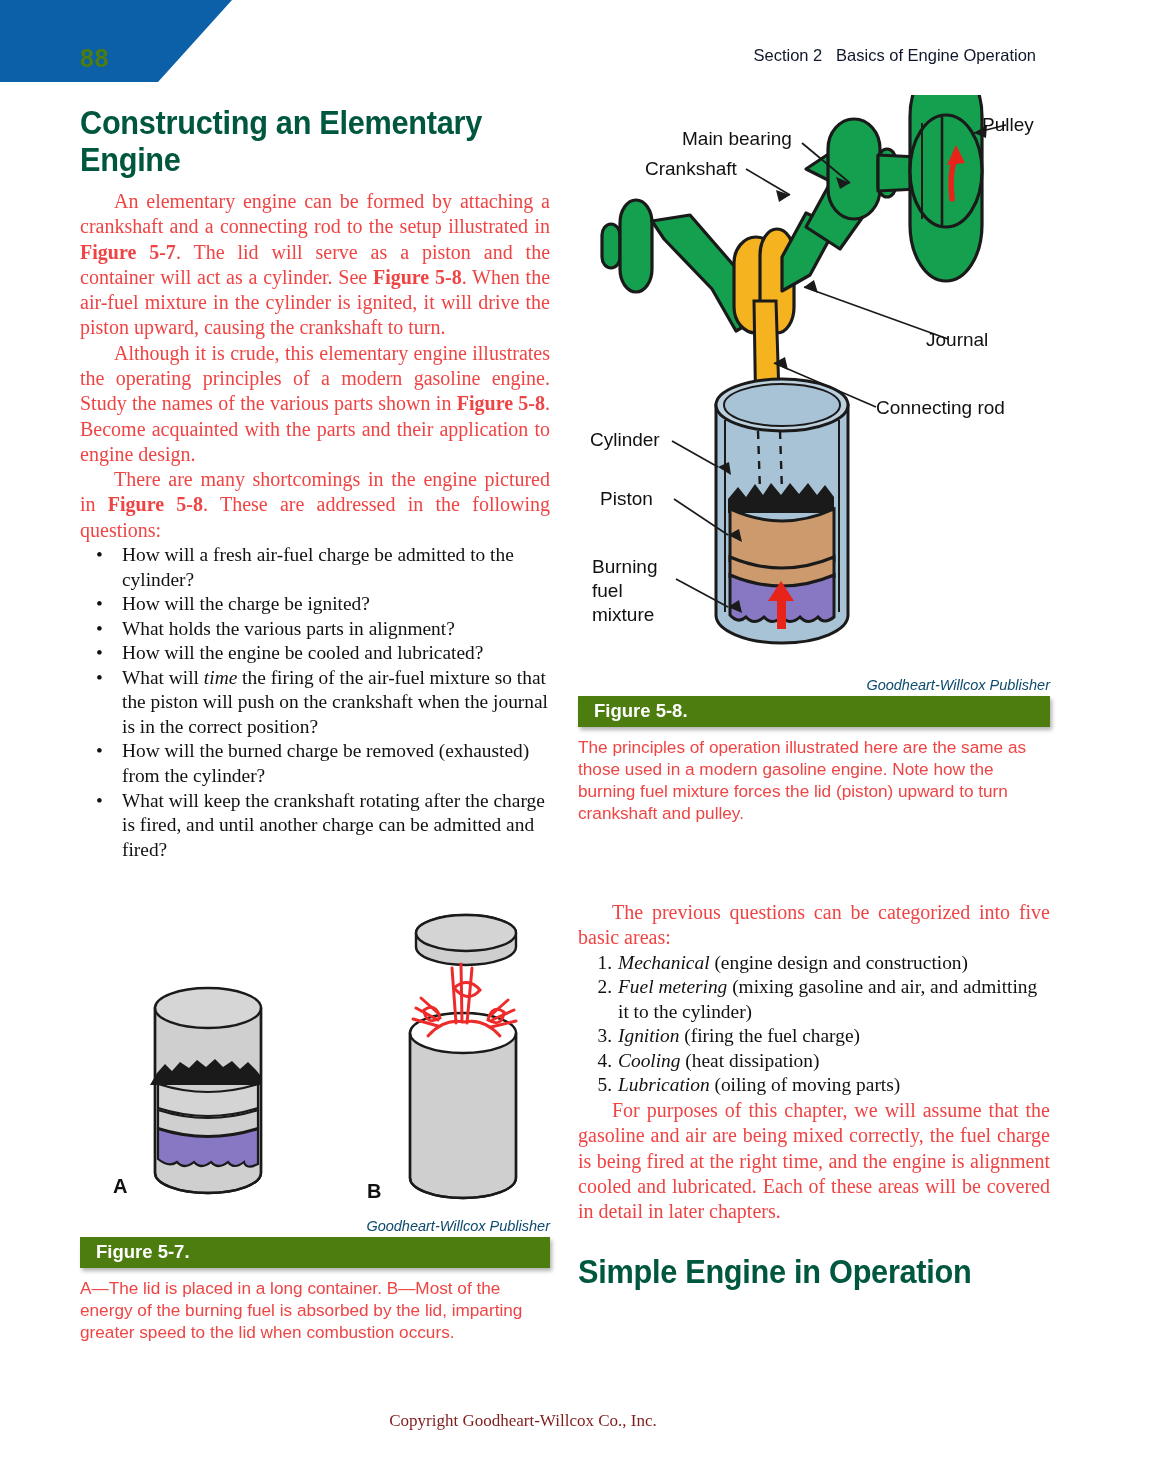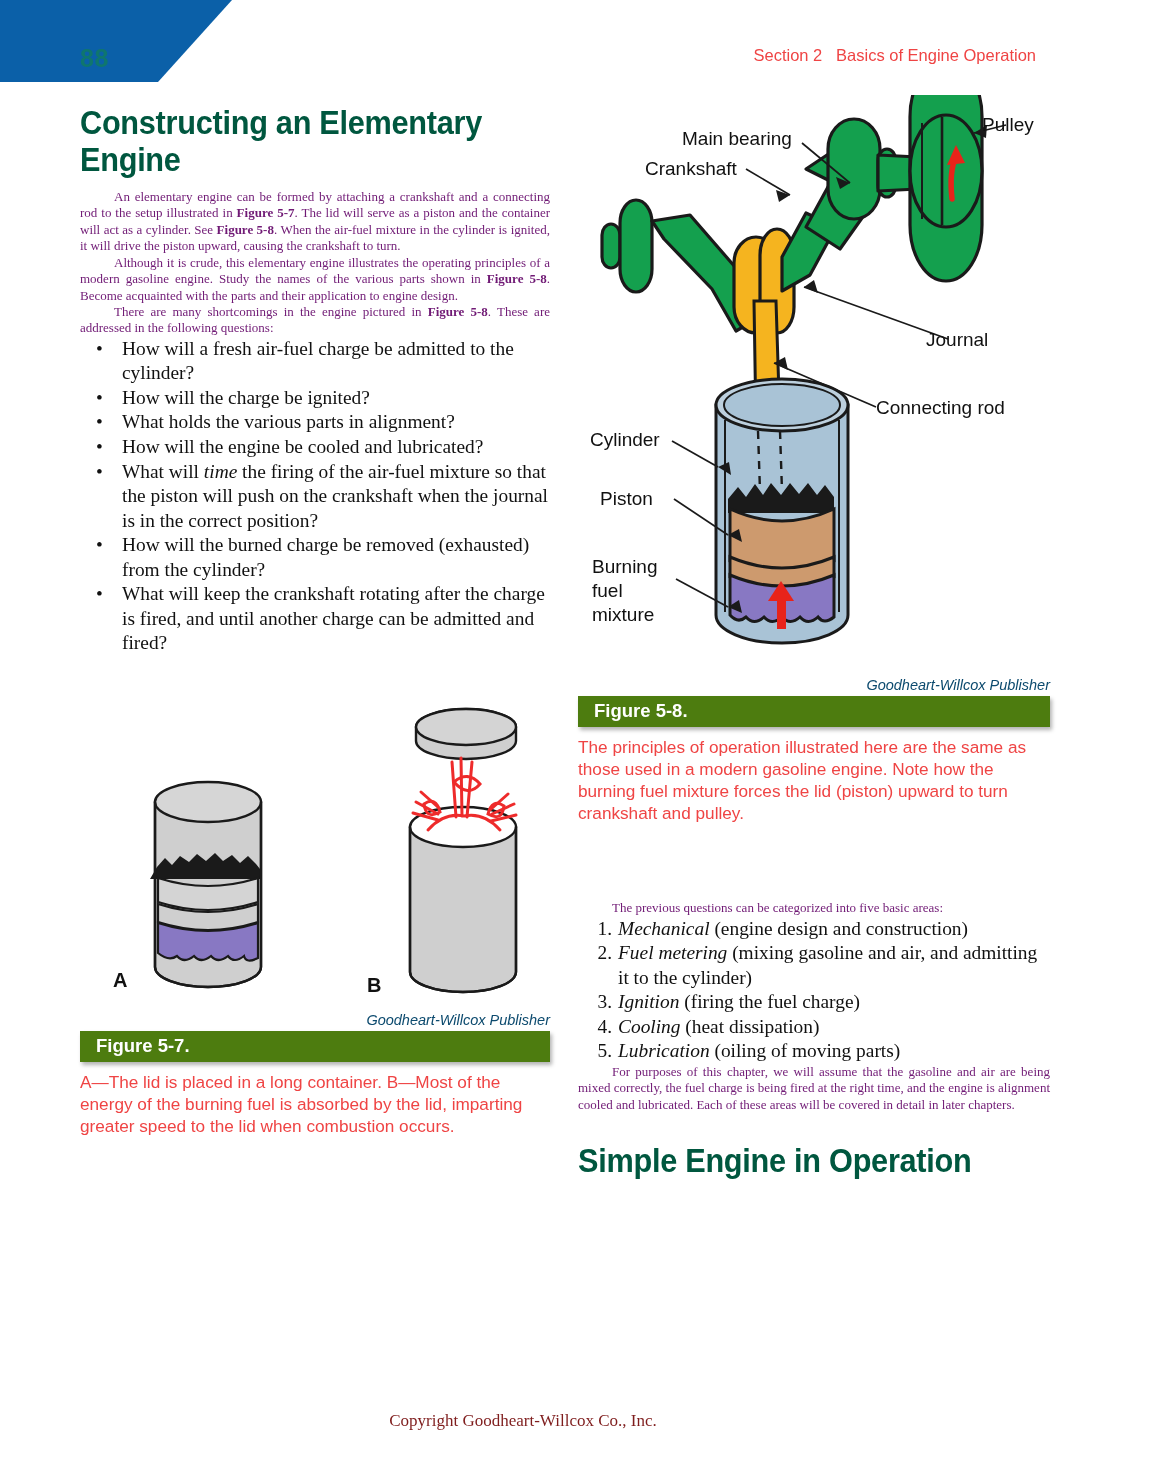--- a/index.html
+++ b/index.html
@@ -12,44 +12,44 @@
   }
   
   .page-tab{
     position:absolute;left:0;top:0;width:232px;height:82px;
     background:#0B60A8;
     clip-path:polygon(0 0, 232px 0, 158px 82px, 0 82px);
     filter:drop-shadow(2px 3px 3px rgba(0,0,0,.35));
   }
   .page-tab-num{
     position:absolute;left:80px;top:44px;
-    color:#0f766e;font-family:"Liberation Sans",sans-serif;
+    color:#4d7c0f;font-family:"Liberation Sans",sans-serif;
     font-weight:bold;font-size:25px;letter-spacing:.5px;
   }
   .running-head{
     position:absolute;right:120px;top:46px;
-    font-family:"Liberation Sans",sans-serif;font-size:16.5px;color:#ef4444;
+    font-family:"Liberation Sans",sans-serif;font-size:16.5px;color:#0f172a;
     white-space:pre;
     text-align:right;
   }
   
   .col-left{position:absolute;left:80px;top:105px;width:470px;}
   .col-right{position:absolute;left:578px;top:95px;width:472px;}
 
   h1.heading{
     font-family:"Liberation Sans",sans-serif;
     font-weight:bold;color:#00573F;
     font-size:33px;line-height:1.12;margin:0 0 10px 0;
     letter-spacing:-.3px;
     transform:scaleX(.93);transform-origin:left top;
   }
   p.body{
-    margin:0;font-size:13px;line-height:1.265;
+    margin:0;font-size:20px;line-height:1.265;
     text-align:justify;text-indent:34px;
-    color:#701a75;
+    color:#ef4444;
     hyphens:auto;
   }
   ul.qlist{list-style:none;margin:0;padding:0;}
   ul.qlist li{
     position:relative;padding-left:42px;
     font-size:19.4px;line-height:1.265;color:#111;margin:0;
   }
   ul.qlist li .bul{position:absolute;left:16px;top:0;}
   ol.arealist{list-style:none;margin:0;padding:0;}
   ol.arealist li{

